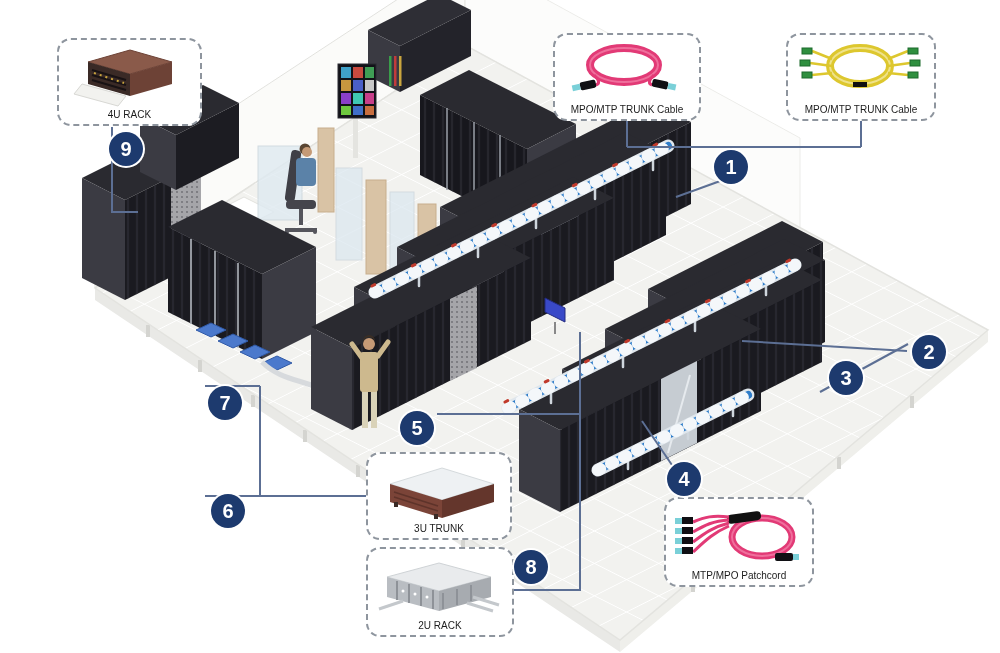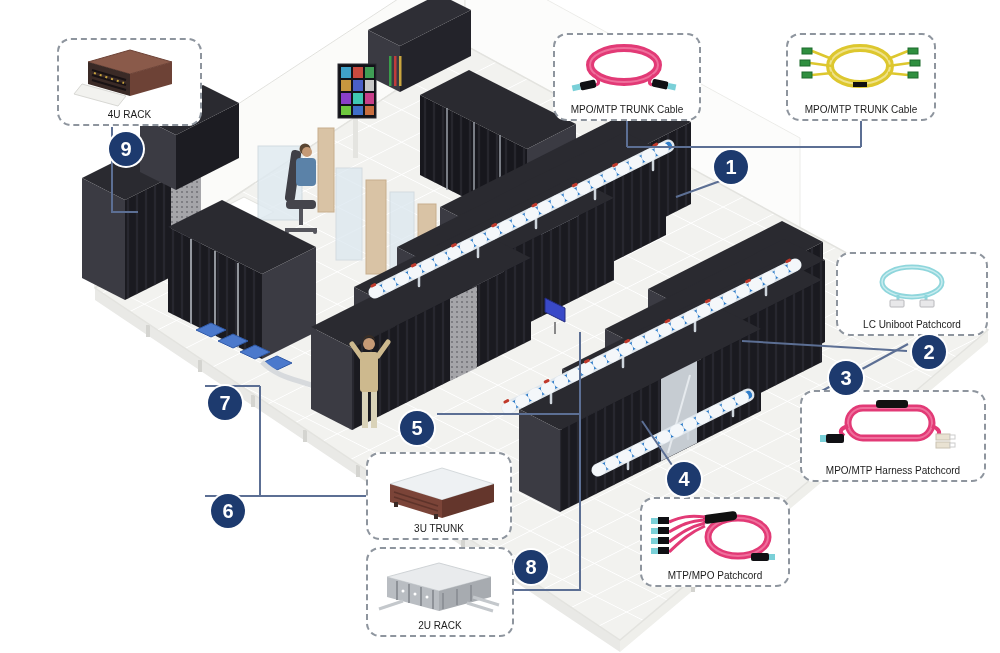--- a/index.html
+++ b/index.html
@@ -294,48 +294,23 @@
       <polygon points="20,18 62,6 104,18 62,30" fill="#8a5a4a" stroke="#6d4236"></polygon>
       <polygon points="62,30 104,18 104,40 62,52" fill="#6d4236"></polygon>
       <polygon points="20,18 62,30 62,52 20,40" fill="#3a2a26"></polygon>
       <path d="M24,26 L58,36 M24,31 L58,41 M24,36 L58,46" stroke="#181214" stroke-width="2"></path>
       <path d="M26,29 L56,39" stroke="#c9a53e" stroke-width="2" stroke-dasharray="2 4"></path>
       <polygon points="14,40 58,52 50,62 6,50" fill="#f2f2ef" stroke="#d8d8d4"></polygon>
     </svg>
     <div class="callout-label">4U RACK</div>
   </div>
 
-  <div class="callout" style="left:836px;top:252px;width:152px;height:84px">
-    <svg class="art" width="120" height="54" viewBox="0 0 120 54">
-      <ellipse cx="60" cy="24" rx="30" ry="15" fill="none" stroke="#8fd6dc" stroke-width="5"></ellipse>
-      <ellipse cx="60" cy="24" rx="30" ry="15" fill="none" stroke="#c8ecef" stroke-width="1.5"></ellipse>
-      <path d="M46,37 V44 M74,37 V44" stroke="#8fd6dc" stroke-width="3"></path>
-      <rect x="38" y="42" width="14" height="7" rx="1" fill="#e8e8ea" stroke="#b8b8bc"></rect>
-      <rect x="68" y="42" width="14" height="7" rx="1" fill="#e8e8ea" stroke="#b8b8bc"></rect>
-    </svg>
-    <div class="callout-label">LC Uniboot Patchcord</div>
-  </div>
-
-  <div class="callout" style="left:800px;top:390px;width:186px;height:92px">
-    <svg class="art" width="150" height="62" viewBox="0 0 150 62">
-      <rect x="30" y="12" width="84" height="30" rx="15" fill="none" stroke="#e23a76" stroke-width="7"></rect>
-      <rect x="30" y="12" width="84" height="30" rx="15" fill="none" stroke="#ef6f9c" stroke-width="2"></rect>
-      <rect x="58" y="4" width="32" height="8" rx="3" fill="#111"></rect>
-      <path d="M30,30 Q18,34 26,40 M114,30 Q124,34 120,40" stroke="#e23a76" stroke-width="4" fill="none"></path>
-      <rect x="8" y="38" width="18" height="9" rx="2" fill="#101014"></rect>
-        <rect x="2" y="39" width="6" height="7" fill="#7ad0d8"></rect>
-      <rect x="118" y="38" width="14" height="6" fill="#e9e2d2" stroke="#c9c2b2"></rect>
-        <rect x="132" y="39" width="5" height="4" fill="#fff" stroke="#ccc"></rect>
-      <rect x="118" y="46" width="14" height="6" fill="#e9e2d2" stroke="#c9c2b2"></rect>
-        <rect x="132" y="47" width="5" height="4" fill="#fff" stroke="#ccc"></rect>
-    </svg>
-    <div class="callout-label">MPO/MTP Harness Patchcord</div>
-  </div>
-
-  <div class="callout" style="left:640px;top:497px;width:150px;height:90px">
+
+
+  <div class="callout" style="left:664px;top:497px;width:150px;height:90px">
     <svg class="art" width="144" height="62" viewBox="0 0 144 62">
       <ellipse cx="95" cy="34" rx="30" ry="19" fill="none" stroke="#e23a76" stroke-width="7"></ellipse>
       <ellipse cx="95" cy="34" rx="30" ry="19" fill="none" stroke="#ef6f9c" stroke-width="2"></ellipse>
       <rect x="60" y="10" width="34" height="9" rx="4" fill="#111" transform="rotate(-8 77 14)"></rect>
       <path d="M62,14 C46,12 38,14 26,19 M62,17 C46,18 38,22 26,29 M62,20 C46,24 38,30 26,39 M62,23 C46,30 38,38 26,49" stroke="#e23a76" stroke-width="3" fill="none"></path>
       <g>
         <rect x="8" y="15" width="7" height="6" fill="#7ad0d8"></rect>
           <rect x="15" y="14" width="11" height="7" fill="#101014"></rect>
         <rect x="8" y="25" width="7" height="6" fill="#7ad0d8"></rect>
           <rect x="15" y="24" width="11" height="7" fill="#101014"></rect>

